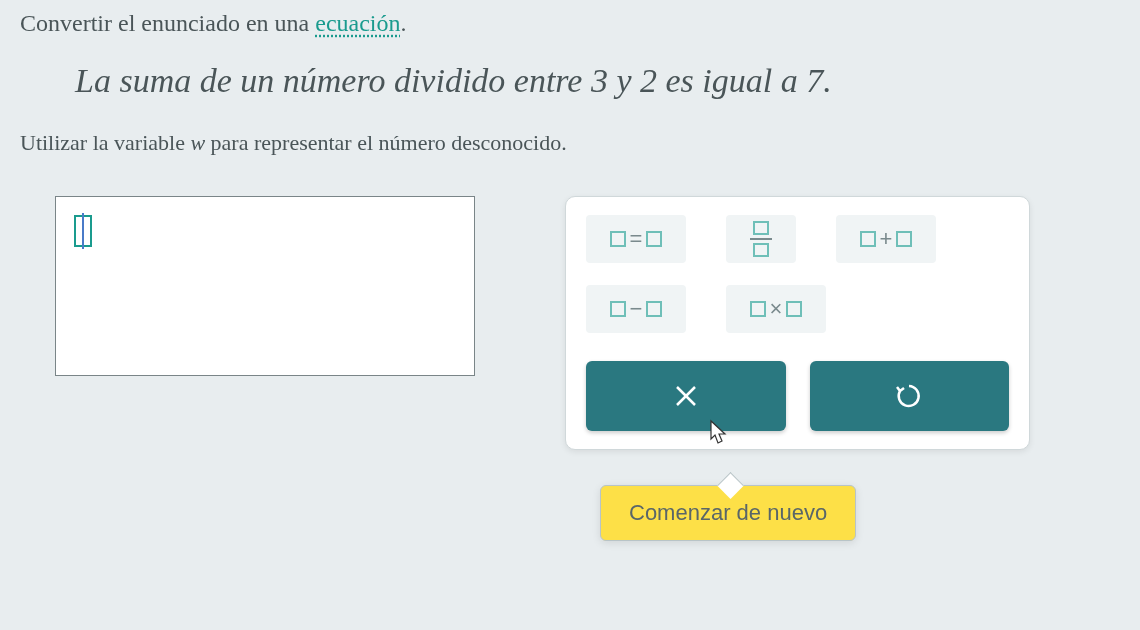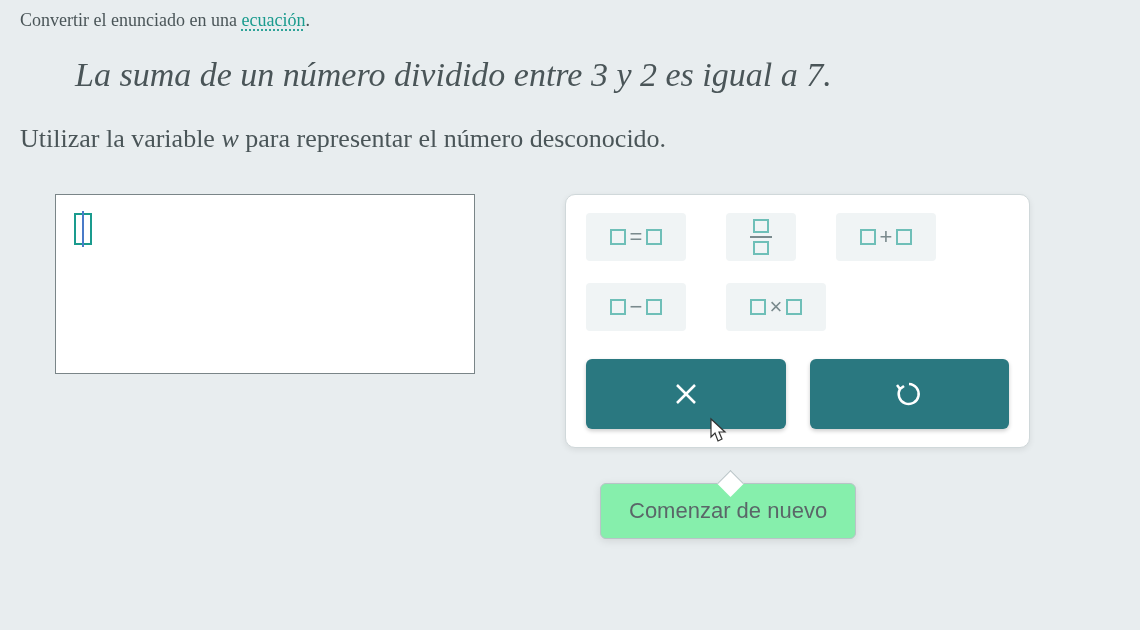--- a/index.html
+++ b/index.html
@@ -10,38 +10,38 @@
     body {
       font-family: Georgia, 'Times New Roman', serif;
       background: #e8edef;
       width: 1140px;
       height: 630px;
       padding: 10px 20px;
       color: #4a5558;
       overflow: hidden;
     }
     .instruction {
-      font-size: 18px;
+      font-size: 24px;
       color: #4a5558;
       margin-bottom: 25px;
     }
     .link {
       color: #1a9b8e;
       text-decoration: underline dotted;
       text-underline-offset: 4px;
     }
     .statement {
       font-size: 34px;
       font-style: italic;
       color: #4a5558;
       margin-left: 55px;
       margin-bottom: 30px;
     }
     .variable-instruction {
-      font-size: 26px;
+      font-size: 22px;
       color: #4a5558;
       margin-bottom: 40px;
     }
     .var-name {
       font-style: italic;
       font-family: 'Times New Roman', serif;
     }
     .work-area {
       display: flex;
       gap: 90px;
@@ -159,21 +159,21 @@
     .cursor-pointer {
       position: absolute;
       bottom: -18px;
       right: 55px;
       width: 28px;
       height: 32px;
     }
     .tooltip-box {
       margin-top: 35px;
       margin-left: 580px;
-      background: #86efac;
+      background: #fde047;
       border: 1px solid #b8c4c7;
       border-radius: 6px;
       padding: 14px 28px;
       display: inline-block;
       font-size: 22px;
       color: #5a6668;
       font-family: Arial, sans-serif;
       position: relative;
       box-shadow: 0 2px 8px rgba(0,0,0,0.1);
     }

